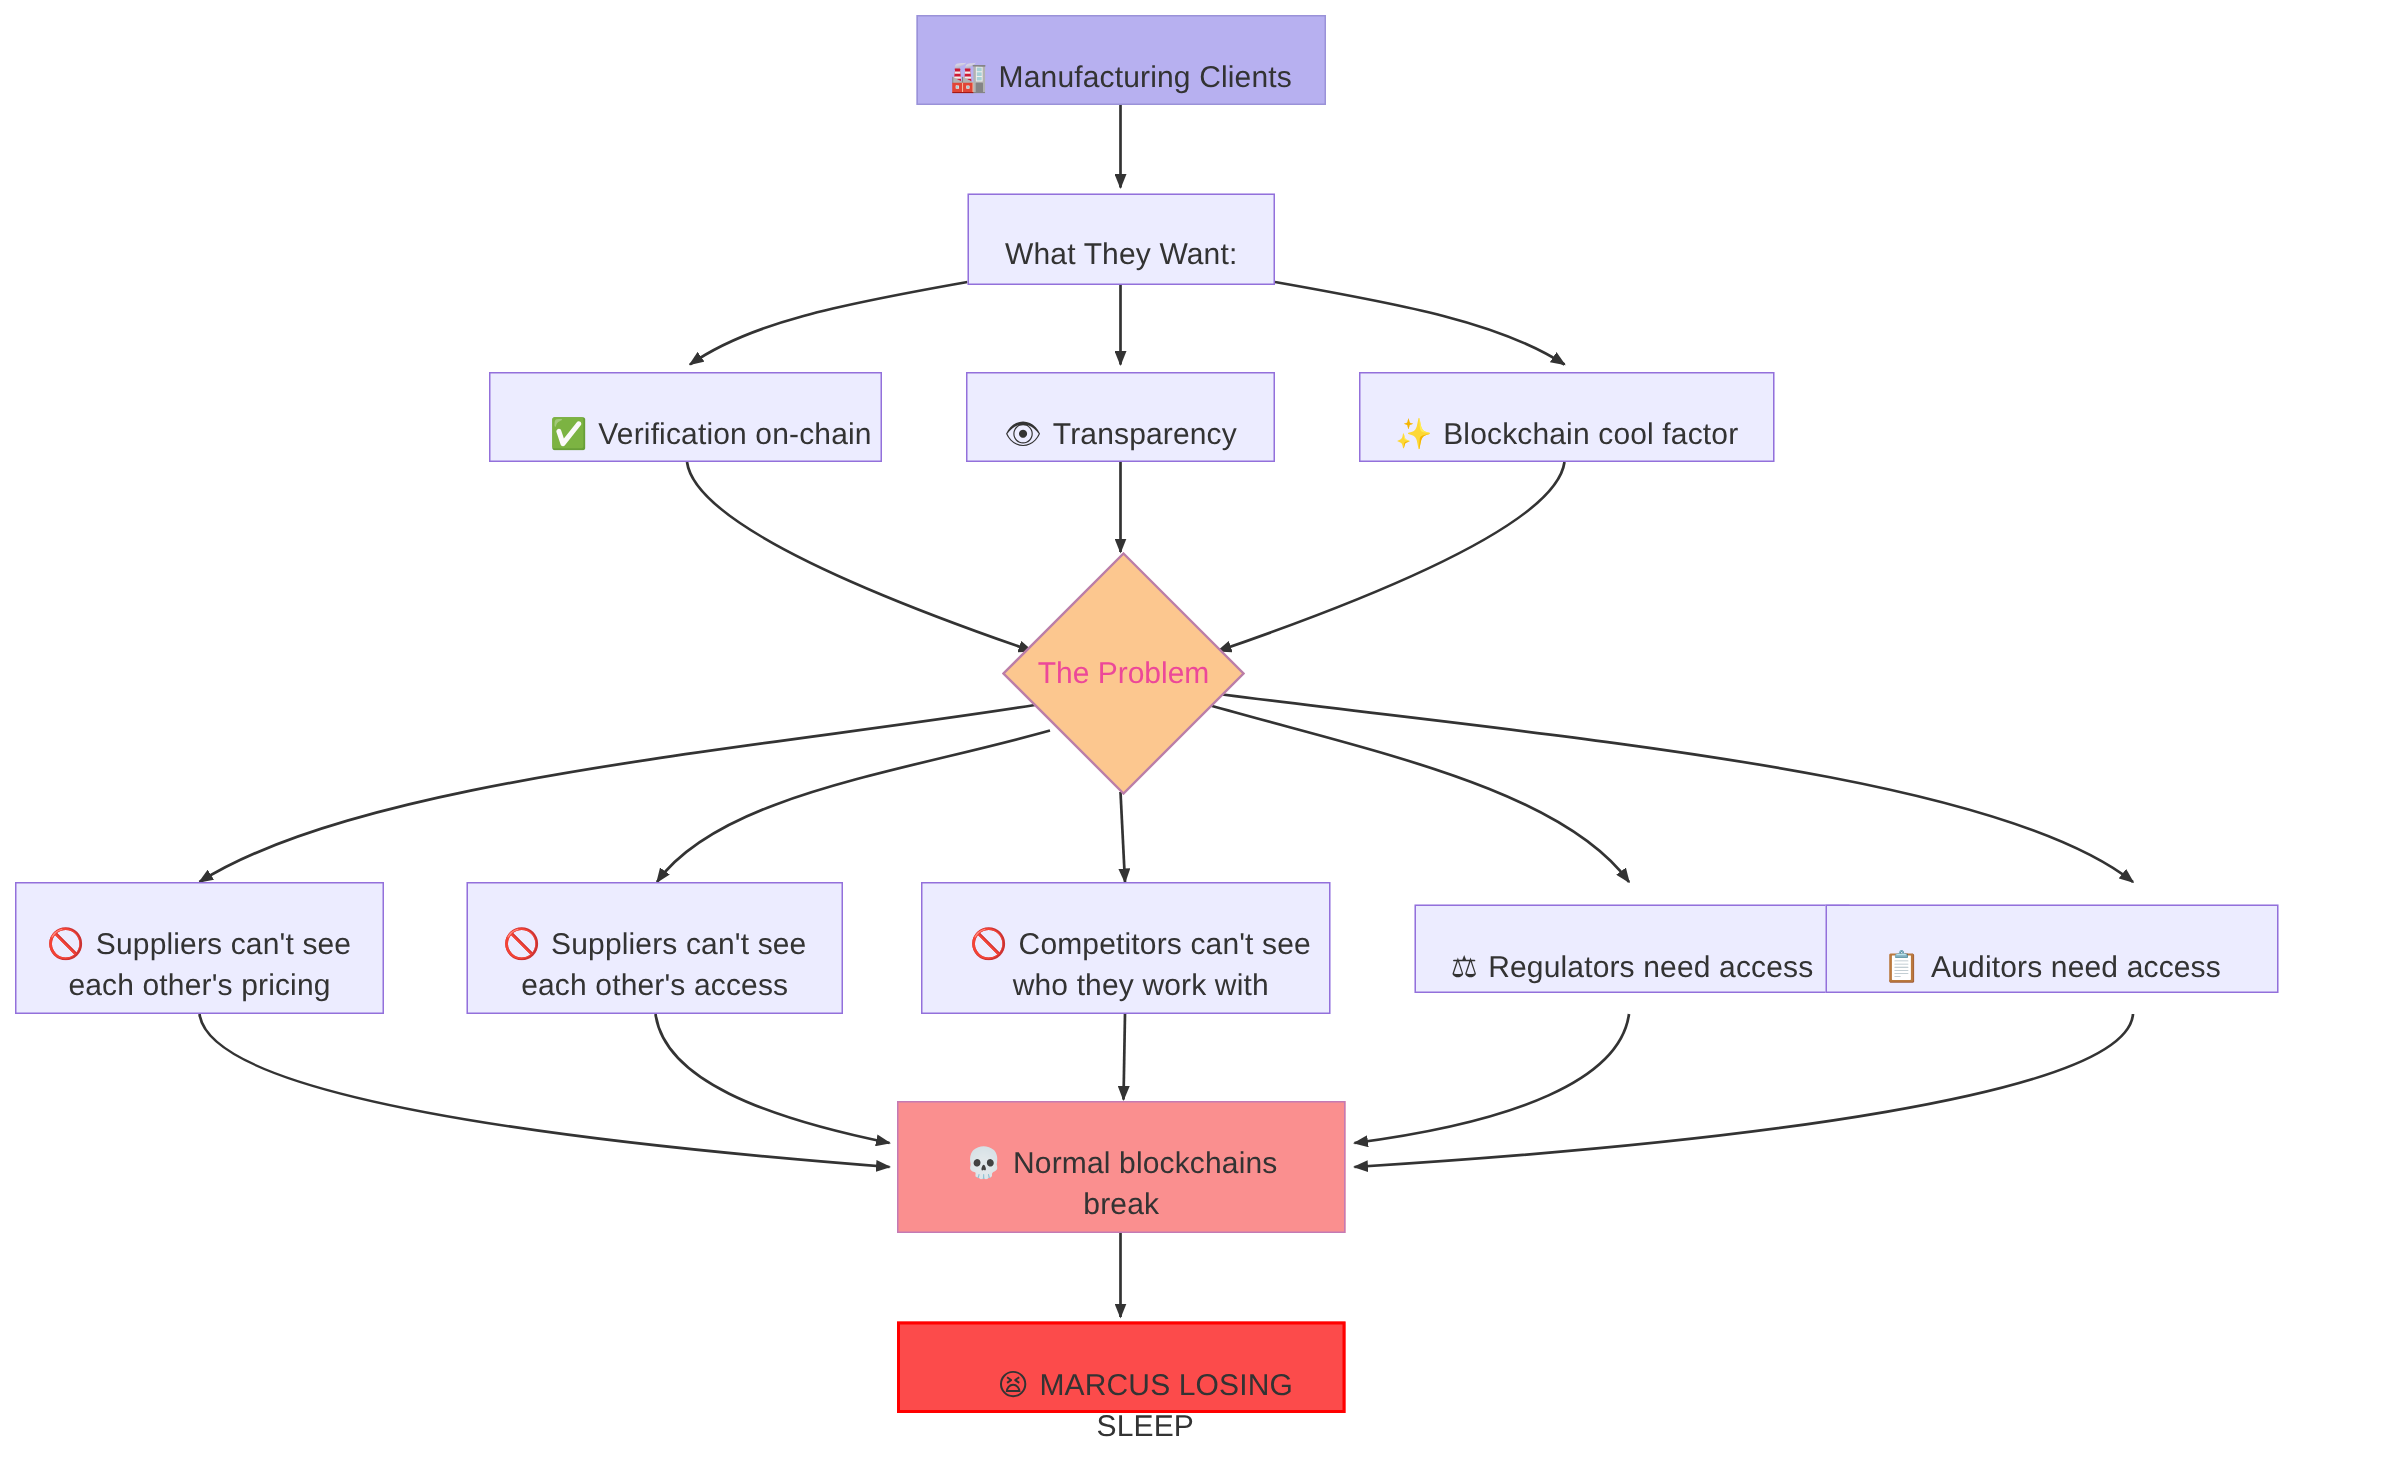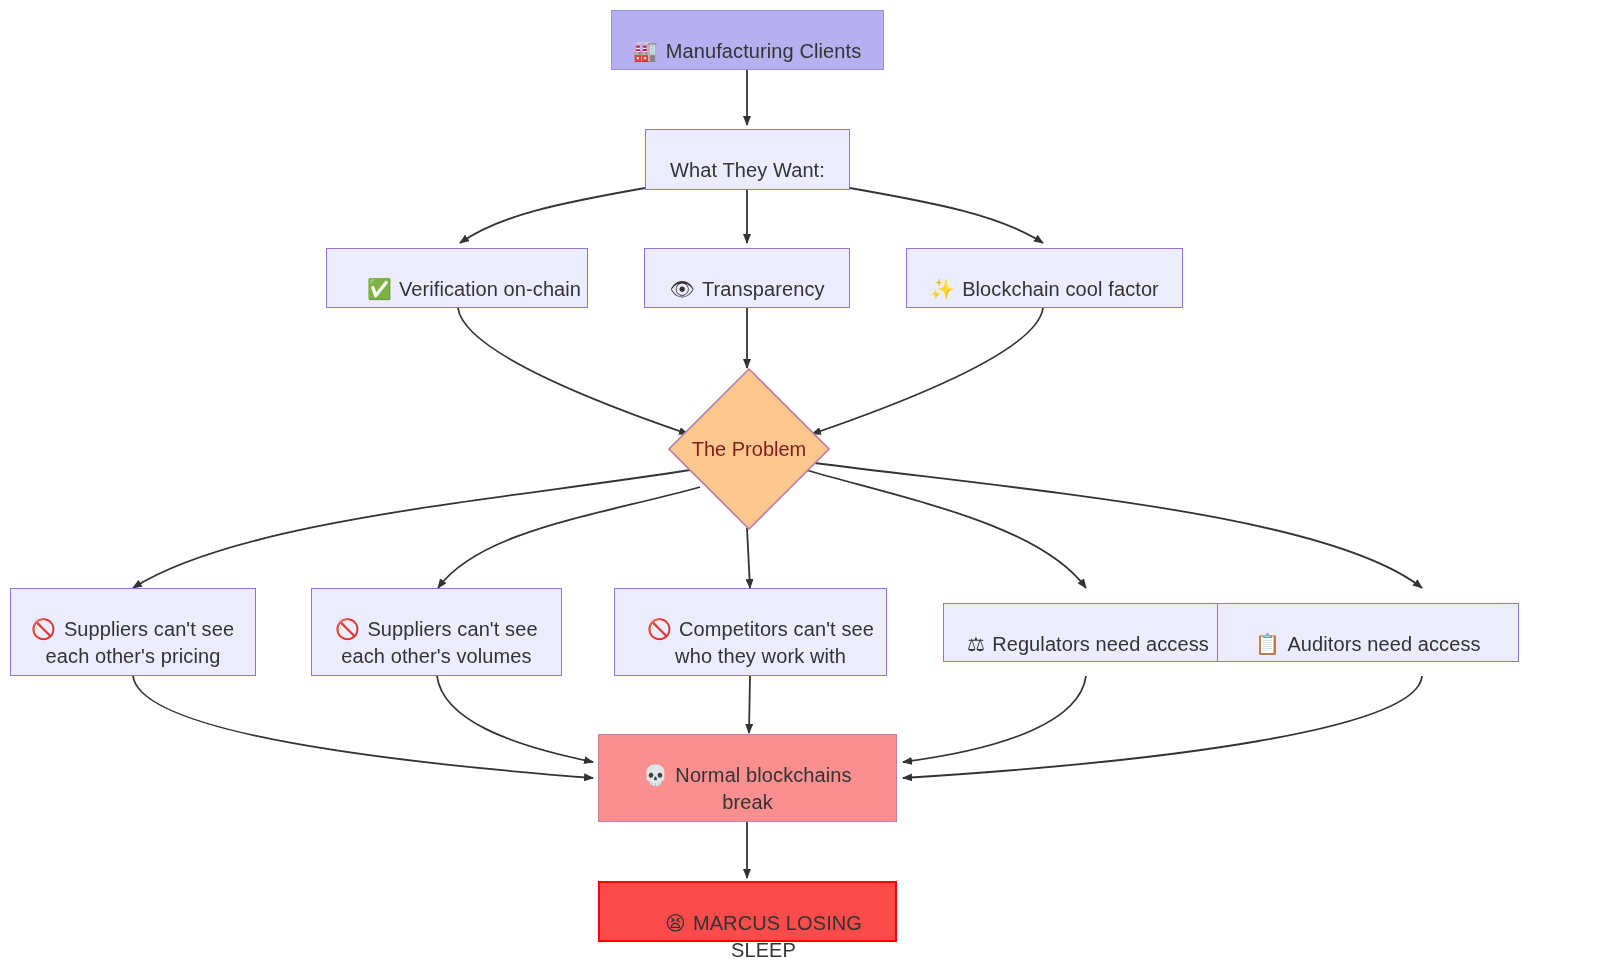--- a/index.html
+++ b/index.html
@@ -72,21 +72,21 @@
   .diamond-label {
     position: absolute;
     left: 0;
     top: 0;
     width: 100%;
     height: 100%;
     display: flex;
     align-items: center;
     justify-content: center;
     font-size: 20px;
-    color: #7f1d1d;
+    color: #ec4899;
     pointer-events: none;
   }
   .emoji {
     font-family: "DejaVu Sans", sans-serif;
     margin-right: 7px;
   }
 </style>
 </head>
 <body>
 
@@ -178,21 +178,21 @@
   <div class="node" style="left:10px; top:588px; width:246px; height:88px;">
     <span class="label">
       <span class="emoji">🚫</span><span>Suppliers can't see
 each other's pricing</span>
     </span>
   </div>
 
   <div class="node" style="left:311px; top:588px; width:251px; height:88px;">
     <span class="label">
       <span class="emoji">🚫</span><span>Suppliers can't see
-each other's volumes</span>
+each other's access</span>
     </span>
   </div>
 
   <div class="node" style="left:614px; top:588px; width:273px; height:88px;padding-left:20px;">
     <span class="label">
       <span class="emoji">🚫</span><span>Competitors can't see
 who they work with</span>
     </span>
   </div>
 

